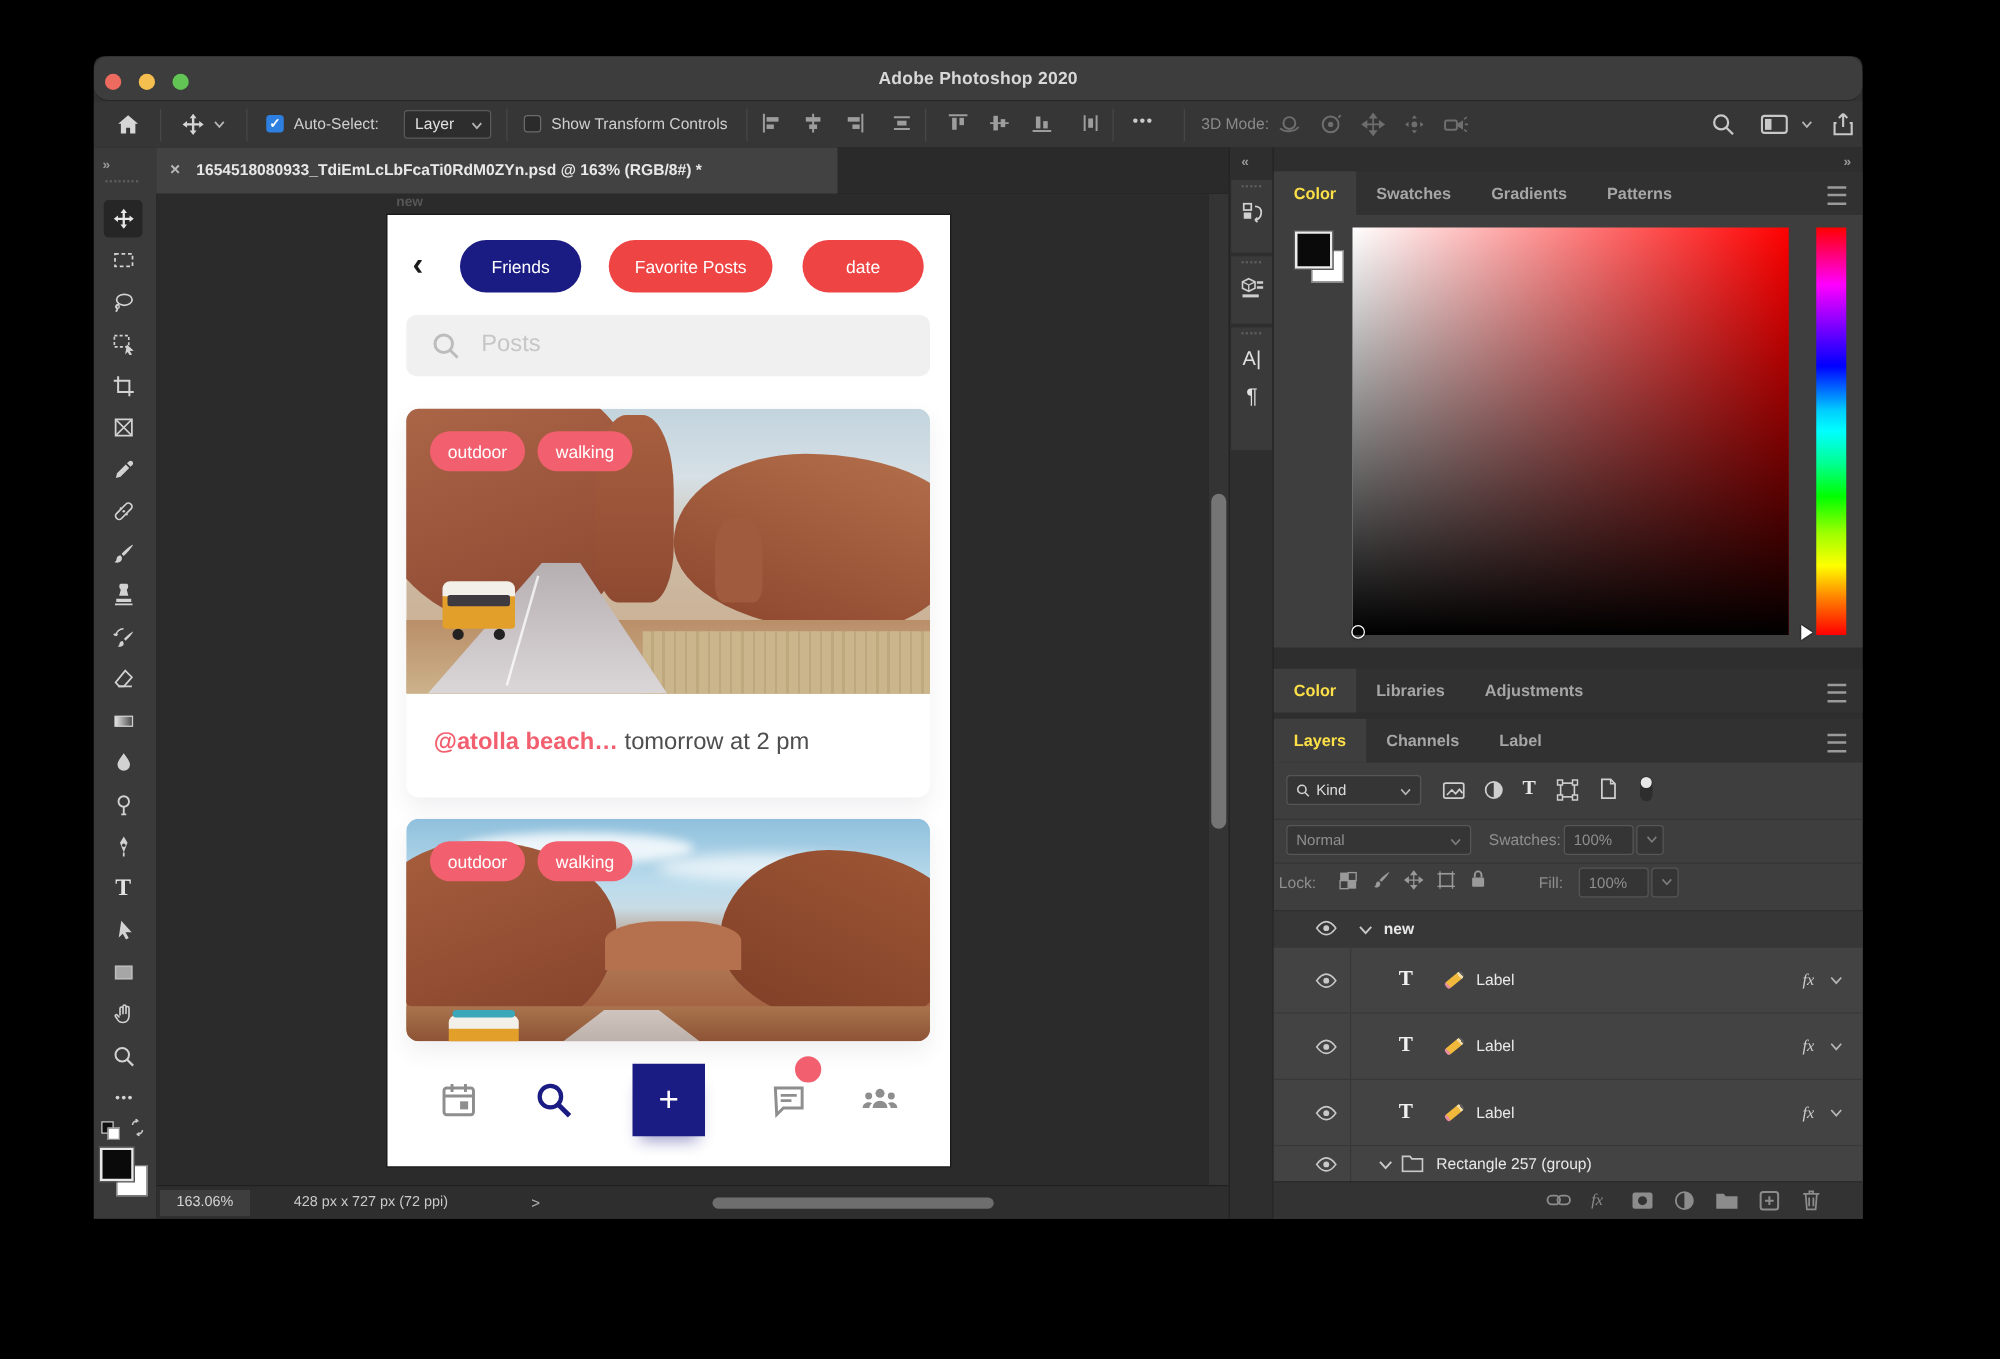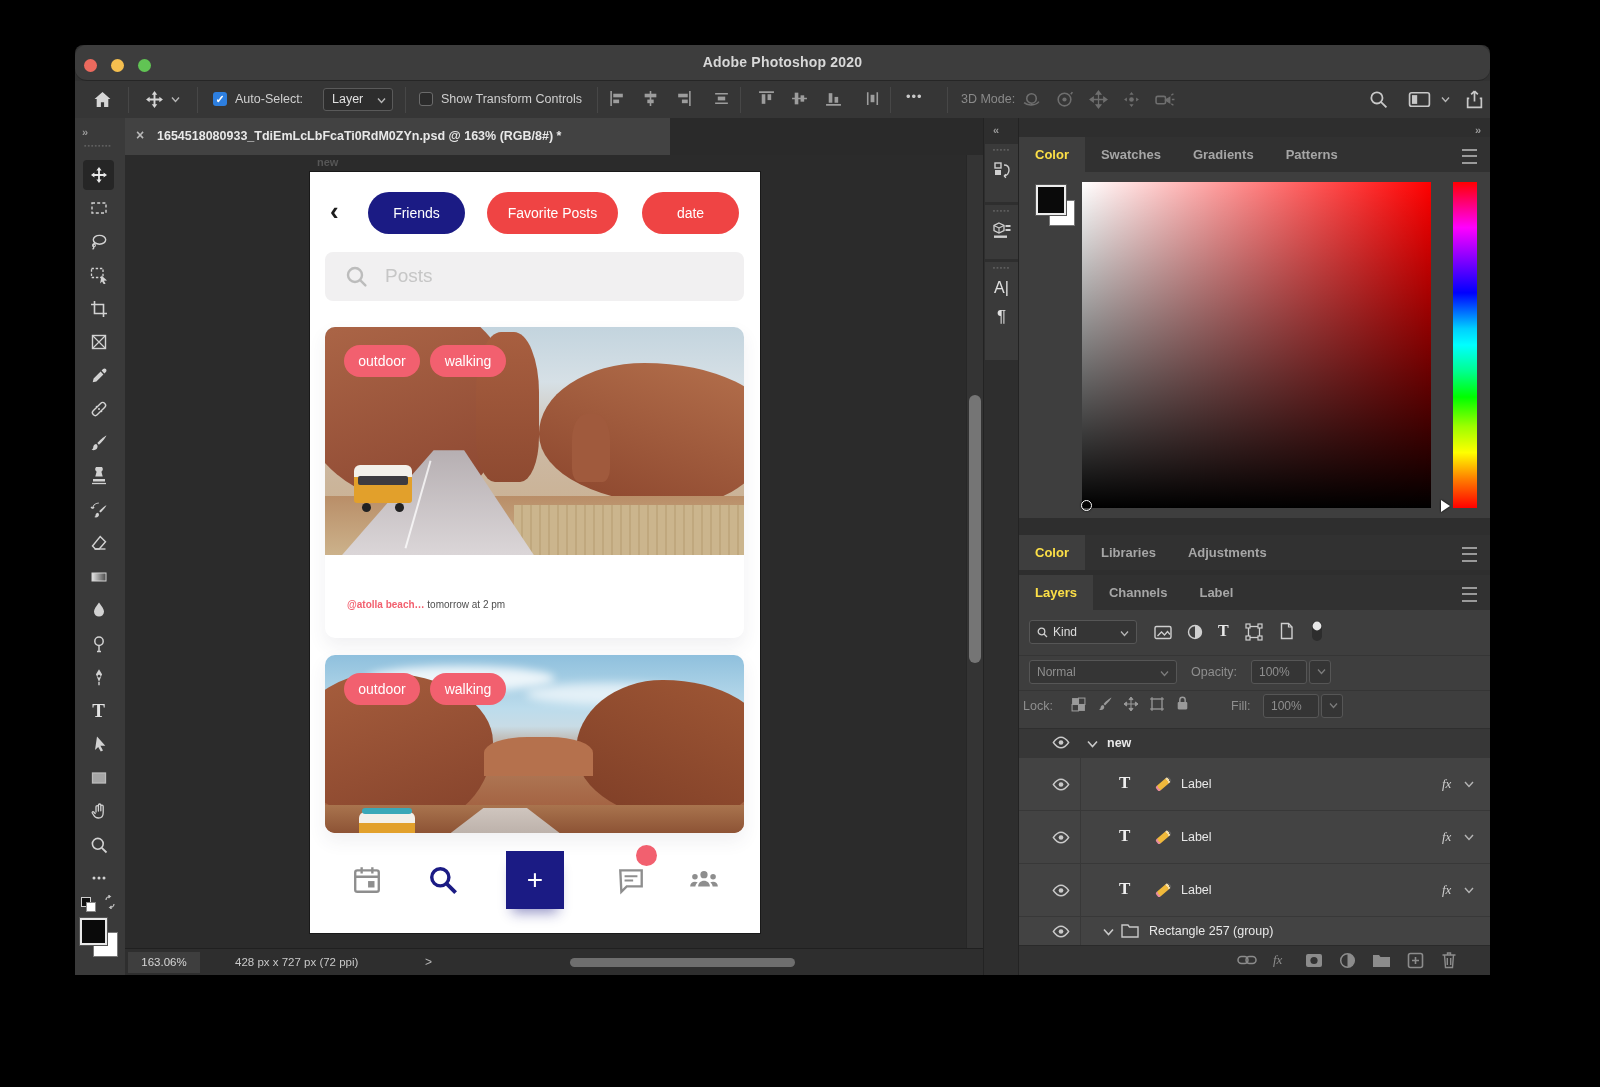--- a/index.html
+++ b/index.html
@@ -430,21 +430,21 @@
               <div class="abs" style="left:8px;top:40px;width:9px;height:9px;background:#222;border-radius:50%;"></div>
               <div class="abs" style="left:41px;top:40px;width:9px;height:9px;background:#222;border-radius:50%;"></div>
             </div>
             <div class="abs tag" style="left:19px;">
                 <span>outdoor</span>
               </div>
             <div class="abs tag" style="left:105px;">
                 <span>walking</span>
               </div>
           </div>
-          <div class="abs" style="left:22px;top:272px;font-size:10px;white-space:nowrap;">
+          <div class="abs" style="left:22px;top:256px;font-size:19px;white-space:nowrap;">
             <span style="color:#f2606f;font-weight:bold;">@atolla beach…</span>
             <span style="color:#4e4e4e;"> <span>tomorrow at 2 pm</span></span>
           </div>
         </div>
 
         <div class="abs card" style="top:483px;width:419px;height:178px;border-radius:10px;">
           <div class="abs photo" style="height:178px;border-radius:10px;">
             <div class="abs" style="left:0;top:0;width:100%;height:100%;background:linear-gradient(180deg,#8fc0dd 0%,#bcdcec 30%,#c8dce6 40%,#b07a57 62%,#9c5436 100%);"></div>
             <div class="abs" style="left:10%;top:6%;width:45%;height:14%;background:rgba(255,255,255,.8);border-radius:50%;filter:blur(4px);"></div>
             <div class="abs" style="left:48%;top:16%;width:40%;height:12%;background:rgba(255,255,255,.65);border-radius:50%;filter:blur(5px);"></div>
@@ -650,21 +650,21 @@
           </span>
       </div>
 
       <div class="abs lrow" style="top:45px;height:30px;border-top:1px solid #353535;">
         <div class="abs fieldbox" style="left:10px;top:4px;width:148px;">
           <span>Normal</span>
           <svg class="abs" style="right:7px;top:9px;" width="9" height="7" viewBox="0 0 9 7">
               <path d="M1 1.5l3.5 4L8 1.5" fill="none" stroke="#7c7c7c" stroke-width="1.3"></path>
             </svg>
         </div>
-        <span class="abs plabel" style="left:172px;top:9px;">Opacity:</span>
+        <span class="abs plabel" style="left:172px;top:9px;">Swatches:</span>
         <div class="abs fieldbox" style="left:232px;top:4px;width:56px;"><span>100%</span></div>
         <div class="abs fieldbox" style="left:290px;top:4px;width:22px;">
             <svg style="margin:7px auto 0;" width="9" height="7" viewBox="0 0 9 7">
               <path d="M1 1.5l3.5 4L8 1.5" fill="none" stroke="#7c7c7c" stroke-width="1.3"></path>
             </svg>
           </div>
       </div>
 
       <div class="abs lrow" style="top:80px;height:30px;border-top:1px solid #353535;">
         <span class="abs plabel" style="left:4px;top:8px;">Lock:</span>

